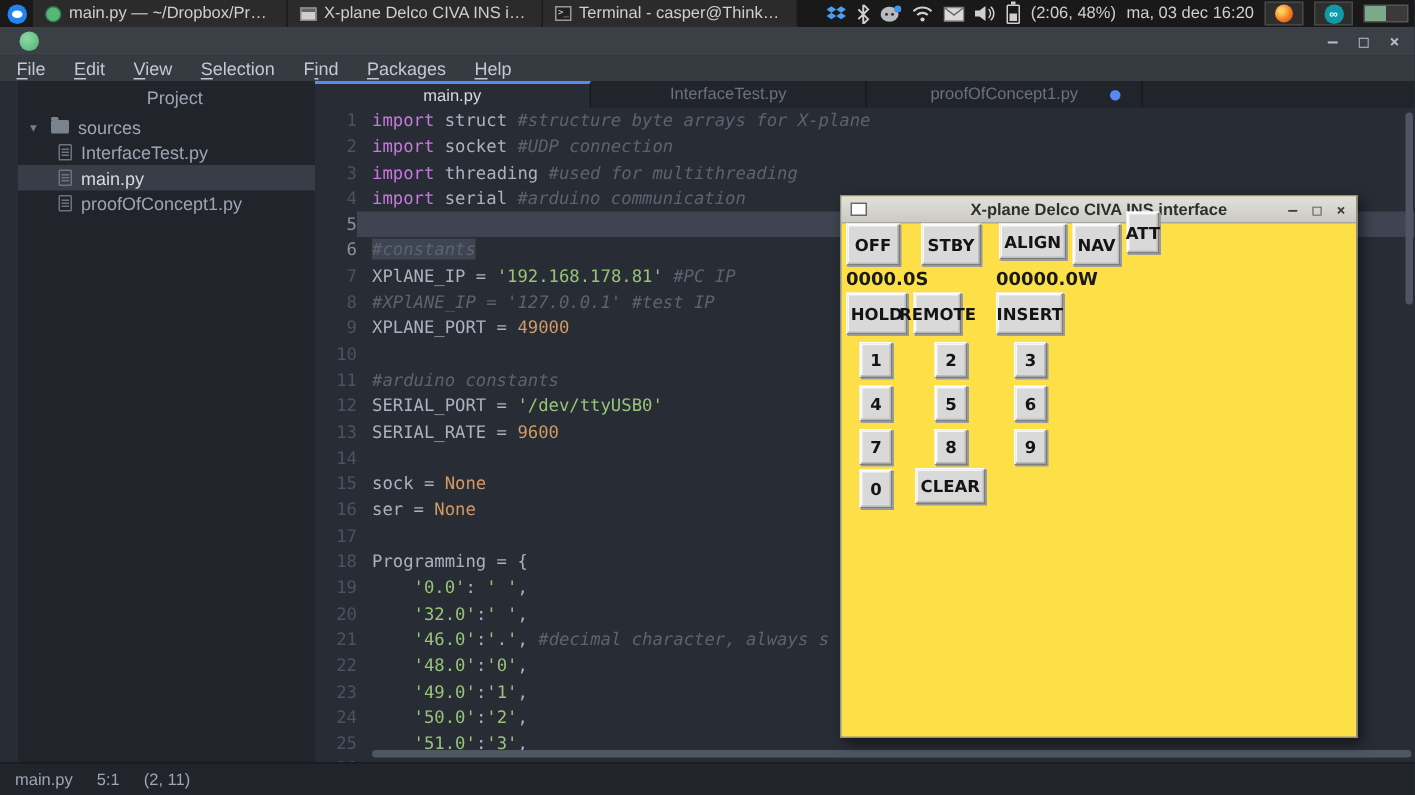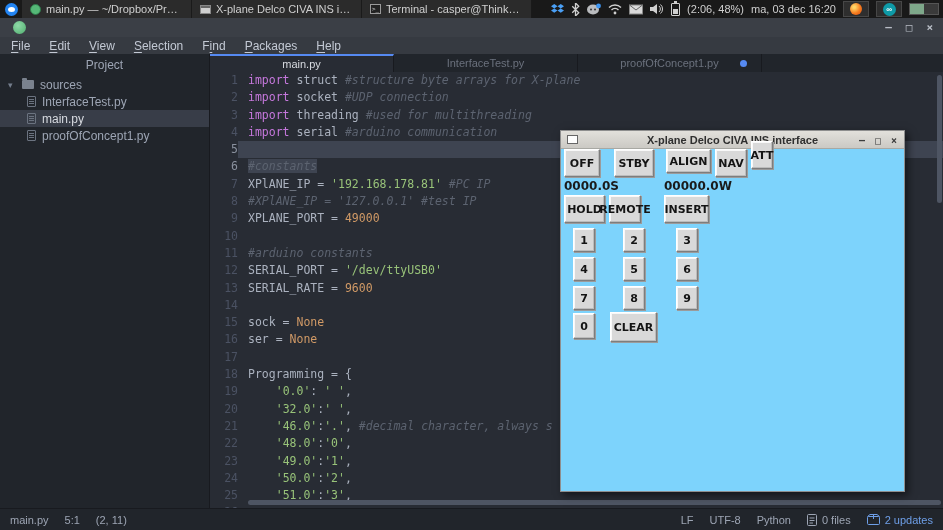--- a/index.html
+++ b/index.html
@@ -42,21 +42,21 @@
   #titlebar .title { position:absolute; left:0; right:0; text-align:center; }
   #titlebar .app-ico { margin-left:13px; width:13px; height:13px; border-radius:50%;
                        background:radial-gradient(circle at 38% 35%, #8fd9a8, #4fae6e); z-index:1; }
   .winctl { position:absolute; right:10px; top:0; height:19px; display:flex; gap:14px; align-items:center;
             color:#b8bdc6; font-size:11px; font-family:"DejaVu Sans Mono",monospace; }
   #menubar { position:absolute; left:0; top:37px; width:943px; height:17px; background:#363a41;
              display:flex; align-items:center; gap:19px; padding-left:11px; color:#c3c9d4; font-size:12px; }
   .menu-item u { text-decoration:underline; text-underline-offset:2px; }
 
   
-  #tree { position:absolute; left:0; top:54px; width:210px; height:454px; background:#21252b;
+  #tree { position:absolute; left:12px; top:54px; width:210px; height:454px; background:#21252b;
           border-right:1px solid #181a1f; color:#9da5b4; font-size:12px; }
   #tree .hdr { height:22px; display:flex; align-items:center; justify-content:center; color:#9da5b4; }
   .titem { height:17px; display:flex; align-items:center; gap:6px; padding-left:8px; white-space:nowrap; }
   .titem.file { padding-left:27px; }
   .titem.selected { background:#383d48; color:#d7dae0; }
   .chev { color:#737d8c; font-size:9px; width:8px; }
   .folder { width:12px; height:9px; background:#7a828e; border-radius:1px; position:relative; }
   .folder::before { content:""; position:absolute; top:-2px; left:0; width:5px; height:2px; background:#7a828e; border-radius:1px 1px 0 0; }
   .ficon { width:9px; height:11px; border:1px solid #6b7380; border-radius:1px; position:relative; }
   .ficon::before { content:""; position:absolute; left:1px; top:2px; right:1px; height:1px; background:#6b7380; box-shadow:0 2px 0 #6b7380, 0 4px 0 #6b7380; }
@@ -89,21 +89,21 @@
   
   #statusbar { position:absolute; left:0; top:508px; width:943px; height:22px; background:#21252b;
                border-top:1px solid #181a1f; color:#9da5b4; font-size:11px;
                display:flex; align-items:center; padding:0 10px; }
   #statusbar .grp { display:flex; align-items:center; gap:16px; }
   #statusbar .right { margin-left:auto; }
   .st-updates { color:#6e9fe8; display:flex; align-items:center; gap:5px; }
   .st-files { display:flex; align-items:center; gap:5px; }
 
   
-  #civa { position:absolute; left:560px; top:130px; width:345px; height:362px; background:#7dd3fc;
+  #civa { position:absolute; left:560px; top:130px; width:345px; height:362px; background:#fde047;
           border:1px solid #8e8e8e; box-shadow:3px 3px 8px rgba(0,0,0,.55); z-index:20; }
   #civa-title { position:absolute; left:0; top:0; right:0; height:18px;
                 background:linear-gradient(#e2e0db,#cbc9c4); border-bottom:1px solid #a8a8a3;
                 display:flex; align-items:center; color:#2f2f2f; font-size:11px; font-weight:bold; }
   #civa-title .t { position:absolute; left:0; right:0; text-align:center; }
   .civa-ico { margin-left:6px; width:11px; height:9px; background:#fdfdfd; border:1px solid #666; z-index:1; }
   .civa-ctl { position:absolute; right:7px; top:0; height:18px; display:flex; gap:10px; align-items:center;
               color:#3c3c3c; font-size:10px; font-family:"DejaVu Sans Mono",monospace; font-weight:bold; }
   .tkbtn { position:absolute; background:#d9d9d9; border:1px solid; border-color:#ffffff #7d7d7d #7d7d7d #ffffff;
            box-shadow:inset -1px -1px 0 #bcbcbc, inset 1px 1px 0 #f8f8f8, 1px 1px 0 #9b9b9b;
@@ -257,39 +257,20 @@
   <div id="hscroll"></div>
   <div id="vscroll"></div>
 </div>
 
 <div id="statusbar">
   <div class="grp">
     <span>main.py</span>
     <span>5:1</span>
     <span>(2, 11)</span>
   </div>
-  <div class="grp right">
-    <span>LF</span>
-    <span>UTF-8</span>
-    <span>Python</span>
-    <span class="st-files">
-      <svg width="10" height="12" viewBox="0 0 10 12">
-        <rect x="0.5" y="0.5" width="9" height="11" rx="1" fill="none" stroke="#9da5b4"></rect>
-        <path d="M2.5 4 H7.5 M2.5 6.5 H7.5 M2.5 9 H6" stroke="#9da5b4"></path>
-      </svg>
-      <span>0 files</span>
-    </span>
-    <span class="st-updates">
-      <svg width="13" height="11" viewBox="0 0 13 11">
-        <rect x="0.5" y="2.5" width="12" height="8" rx="1" fill="none" stroke="#6e9fe8"></rect>
-        <path d="M0.5 2.5 L3 0.5 H10 L12.5 2.5 M6.5 0.5 V5" stroke="#6e9fe8" fill="none"></path>
-      </svg>
-      <span>2 updates</span>
-    </span>
-  </div>
 </div>
 
 <div id="civa">
   <div id="civa-title">
     <div class="civa-ico"></div>
     <div class="t">X-plane Delco CIVA INS interface</div>
     <div class="civa-ctl">
       <span>–</span>
       <span>□</span>
       <span>×</span>
@@ -312,14 +293,14 @@
   <div class="tkbtn" style="left:12px; top:97px; width:22px; height:24px;">1</div>
   <div class="tkbtn" style="left:62px; top:97px; width:22px; height:24px;">2</div>
   <div class="tkbtn" style="left:115px;top:97px; width:22px; height:24px;">3</div>
   <div class="tkbtn" style="left:12px; top:126px;width:22px; height:24px;">4</div>
   <div class="tkbtn" style="left:62px; top:126px;width:22px; height:24px;">5</div>
   <div class="tkbtn" style="left:115px;top:126px;width:22px; height:24px;">6</div>
   <div class="tkbtn" style="left:12px; top:155px;width:22px; height:24px;">7</div>
   <div class="tkbtn" style="left:62px; top:155px;width:22px; height:24px;">8</div>
   <div class="tkbtn" style="left:115px;top:155px;width:22px; height:24px;">9</div>
   <div class="tkbtn" style="left:12px; top:182px;width:22px; height:26px;">0</div>
-  <div class="tkbtn" style="left:49px; top:181px;width:47px; height:30px;">CLEAR</div>
+  <div class="tkbtn" style="left:49px; top:181px;width:47px; height:24px;">CLEAR</div>
 </div>
 
 </body></html>

